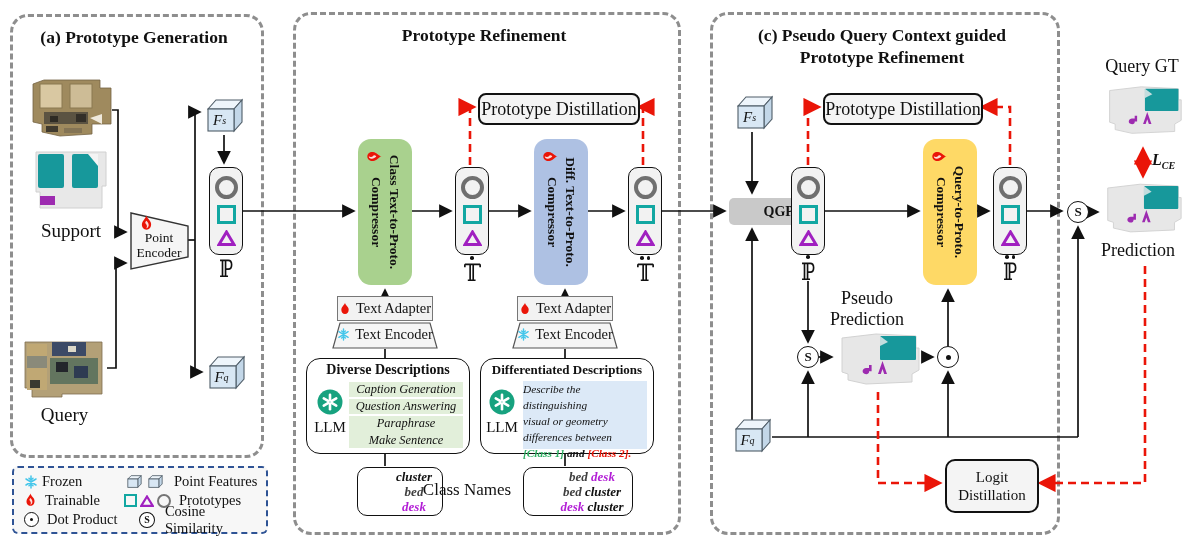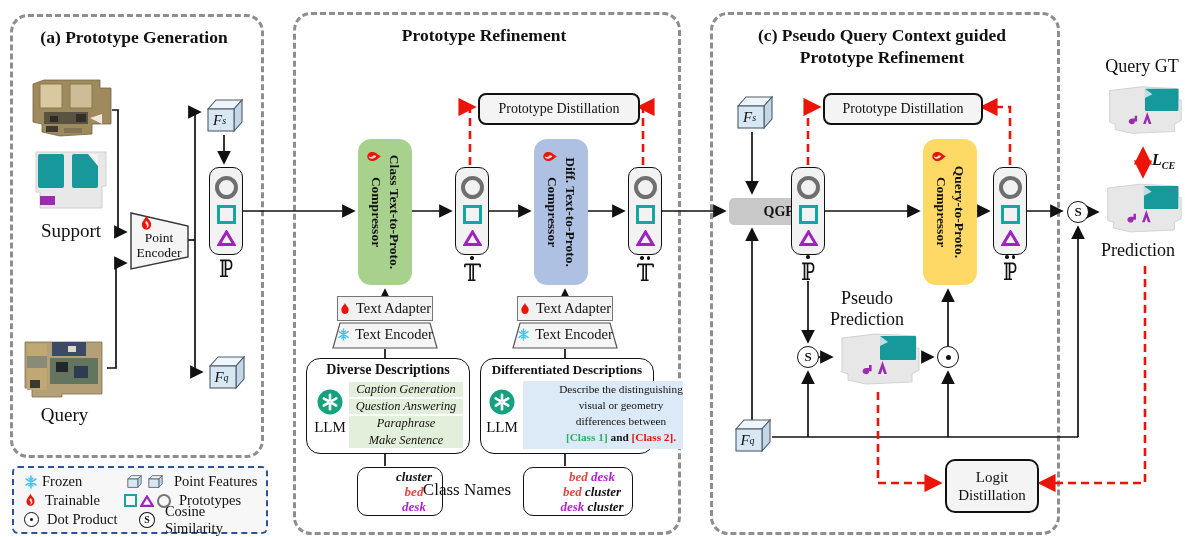--- a/index.html
+++ b/index.html
@@ -11,21 +11,21 @@
   .lbl{position:absolute;font-size:19px;text-align:center;}
   .stack{position:absolute;width:34px;height:88px;border:1.7px solid #111;border-radius:10px;
          background:#f2f2f2;display:flex;flex-direction:column;align-items:center;justify-content:space-evenly;padding:2px 0;box-sizing:border-box;z-index:3;}
   .proto-circle{width:15px;height:15px;border:4.5px solid #6f6f6f;border-radius:50%;}
   .proto-square{width:13px;height:13px;border:3.6px solid #12a7a2;}
   .compressor{position:absolute;width:54px;height:146px;border-radius:13px;z-index:3;}
   .vtext{position:absolute;left:50%;top:50%;width:146px;transform:translate(-50%,-50%) rotate(90deg);
          text-align:center;font-weight:bold;font-size:13.5px;line-height:1.32;}
   .flame-corner{position:absolute;top:7px;left:6px;transform:rotate(90deg);z-index:4;}
   .distill{position:absolute;height:28px;border:2.2px solid #111;border-radius:8px;background:#f4f4f4;
-           display:flex;align-items:center;justify-content:center;font-size:14px;z-index:3;}
+           display:flex;align-items:center;justify-content:center;font-size:18px;z-index:3;}
   .adapter{position:absolute;height:25px;background:#f2f2f2;border:1px solid #777;
            display:flex;align-items:center;justify-content:center;gap:5px;font-size:14.5px;z-index:3;box-sizing:border-box;}
   .descbox{position:absolute;border:1.7px solid #111;border-radius:14px;background:#fff;z-index:3;}
   .desctitle{position:absolute;left:0;right:0;text-align:center;font-weight:bold;}
   .llmword{position:absolute;font-size:15px;text-align:center;}
   .ditem{position:absolute;background:#e2efda;font-style:italic;font-size:12.4px;text-align:center;line-height:15px;}
   .classbox{position:absolute;border:1.8px solid #111;border-radius:10px;background:#fff;
             display:flex;flex-direction:column;align-items:center;justify-content:center;z-index:3;
             font-weight:bold;font-style:italic;font-size:13px;line-height:15px;padding-left:28px;}
   .scircle{position:absolute;width:22px;height:22px;border:1.7px solid #111;border-radius:50%;background:#fff;
@@ -34,35 +34,35 @@
   .dotcircle::after{content:"";position:absolute;left:50%;top:50%;width:5px;height:5px;margin:-2.5px 0 0 -2.5px;border-radius:50%;background:#111;}
   .cube{position:absolute;z-index:3;}
   .cube .flabel{position:absolute;left:1px;top:12px;width:29px;height:22px;display:flex;align-items:center;justify-content:center;
         font-style:italic;font-size:15px;}
   .cube .flabel sub{font-size:10px;font-style:italic;}
   .mathlab{position:absolute;z-index:3;display:flex;justify-content:center;}
   .mathlab .dots{position:absolute;top:-6px;left:0;right:0;display:flex;justify-content:center;gap:3px;}
   .mathlab .dots i{width:3.6px;height:3.6px;border-radius:50%;background:#111;}
   .qgpa{position:absolute;background:#c9c9c9;border-radius:5px;display:flex;align-items:center;justify-content:flex-end;
         font-weight:bold;font-size:14px;z-index:3;padding-left:24px;}
-  [data-color="teal"]{color:#ef4444;text-align:right;}
+  [data-color="teal"]{color:#404040;text-align:right;}
   [data-color="magenta"]{color:#b31fd6;}
   [data-color="black"]{color:#111;}
   .legend{position:absolute;left:12px;top:466px;width:252px;height:64px;border:2px dashed #2e5395;border-radius:6px;
           background:#f7f7f7;z-index:3;}
   .lrow{position:absolute;height:19px;display:flex;align-items:center;font-size:14.5px;}
   .leg-sq{width:9px;height:9px;border:2.6px solid #12a7a2;display:inline-block;}
   .leg-ci{width:10px;height:10px;border:2.6px solid #757575;border-radius:50%;display:inline-block;}
   .sm-s{position:static;width:16px;height:16px;border:1.4px solid #111;border-radius:50%;background:#fff;
         display:flex;align-items:center;justify-content:center;font-weight:bold;font-size:10px;box-sizing:border-box;}
   .sm-dot{position:static;width:15px;height:15px;border:1.4px solid #111;border-radius:50%;background:#fff;box-sizing:border-box;position:relative;}
   .sm-dot::after{content:"";position:absolute;left:50%;top:50%;width:3.4px;height:3.4px;margin:-1.7px 0 0 -1.7px;border-radius:50%;background:#111;}
   .logit{position:absolute;border:2.2px solid #111;border-radius:10px;background:#f4f4f4;
          display:flex;flex-direction:column;align-items:center;justify-content:center;font-size:15px;line-height:18px;z-index:3;}
-  .para{position:absolute;background:#dce9f7;font-size:11.3px;line-height:16px;text-align:center;z-index:3;padding-left:36px;}
+  .para{position:absolute;background:#dce9f7;font-style:italic;font-size:11.3px;line-height:16px;text-align:left;z-index:3;}
   svg.layer{position:absolute;left:0;top:0;z-index:2;}
   .img{position:absolute;z-index:3;}
 </style>
 </head>
 <body>
 
 <div id="stage">
 
   <div class="panel" style="left:10px;top:14px;width:248px;height:438px;"></div>
   <div class="panel" style="left:293px;top:12px;width:382px;height:517px;"></div>

